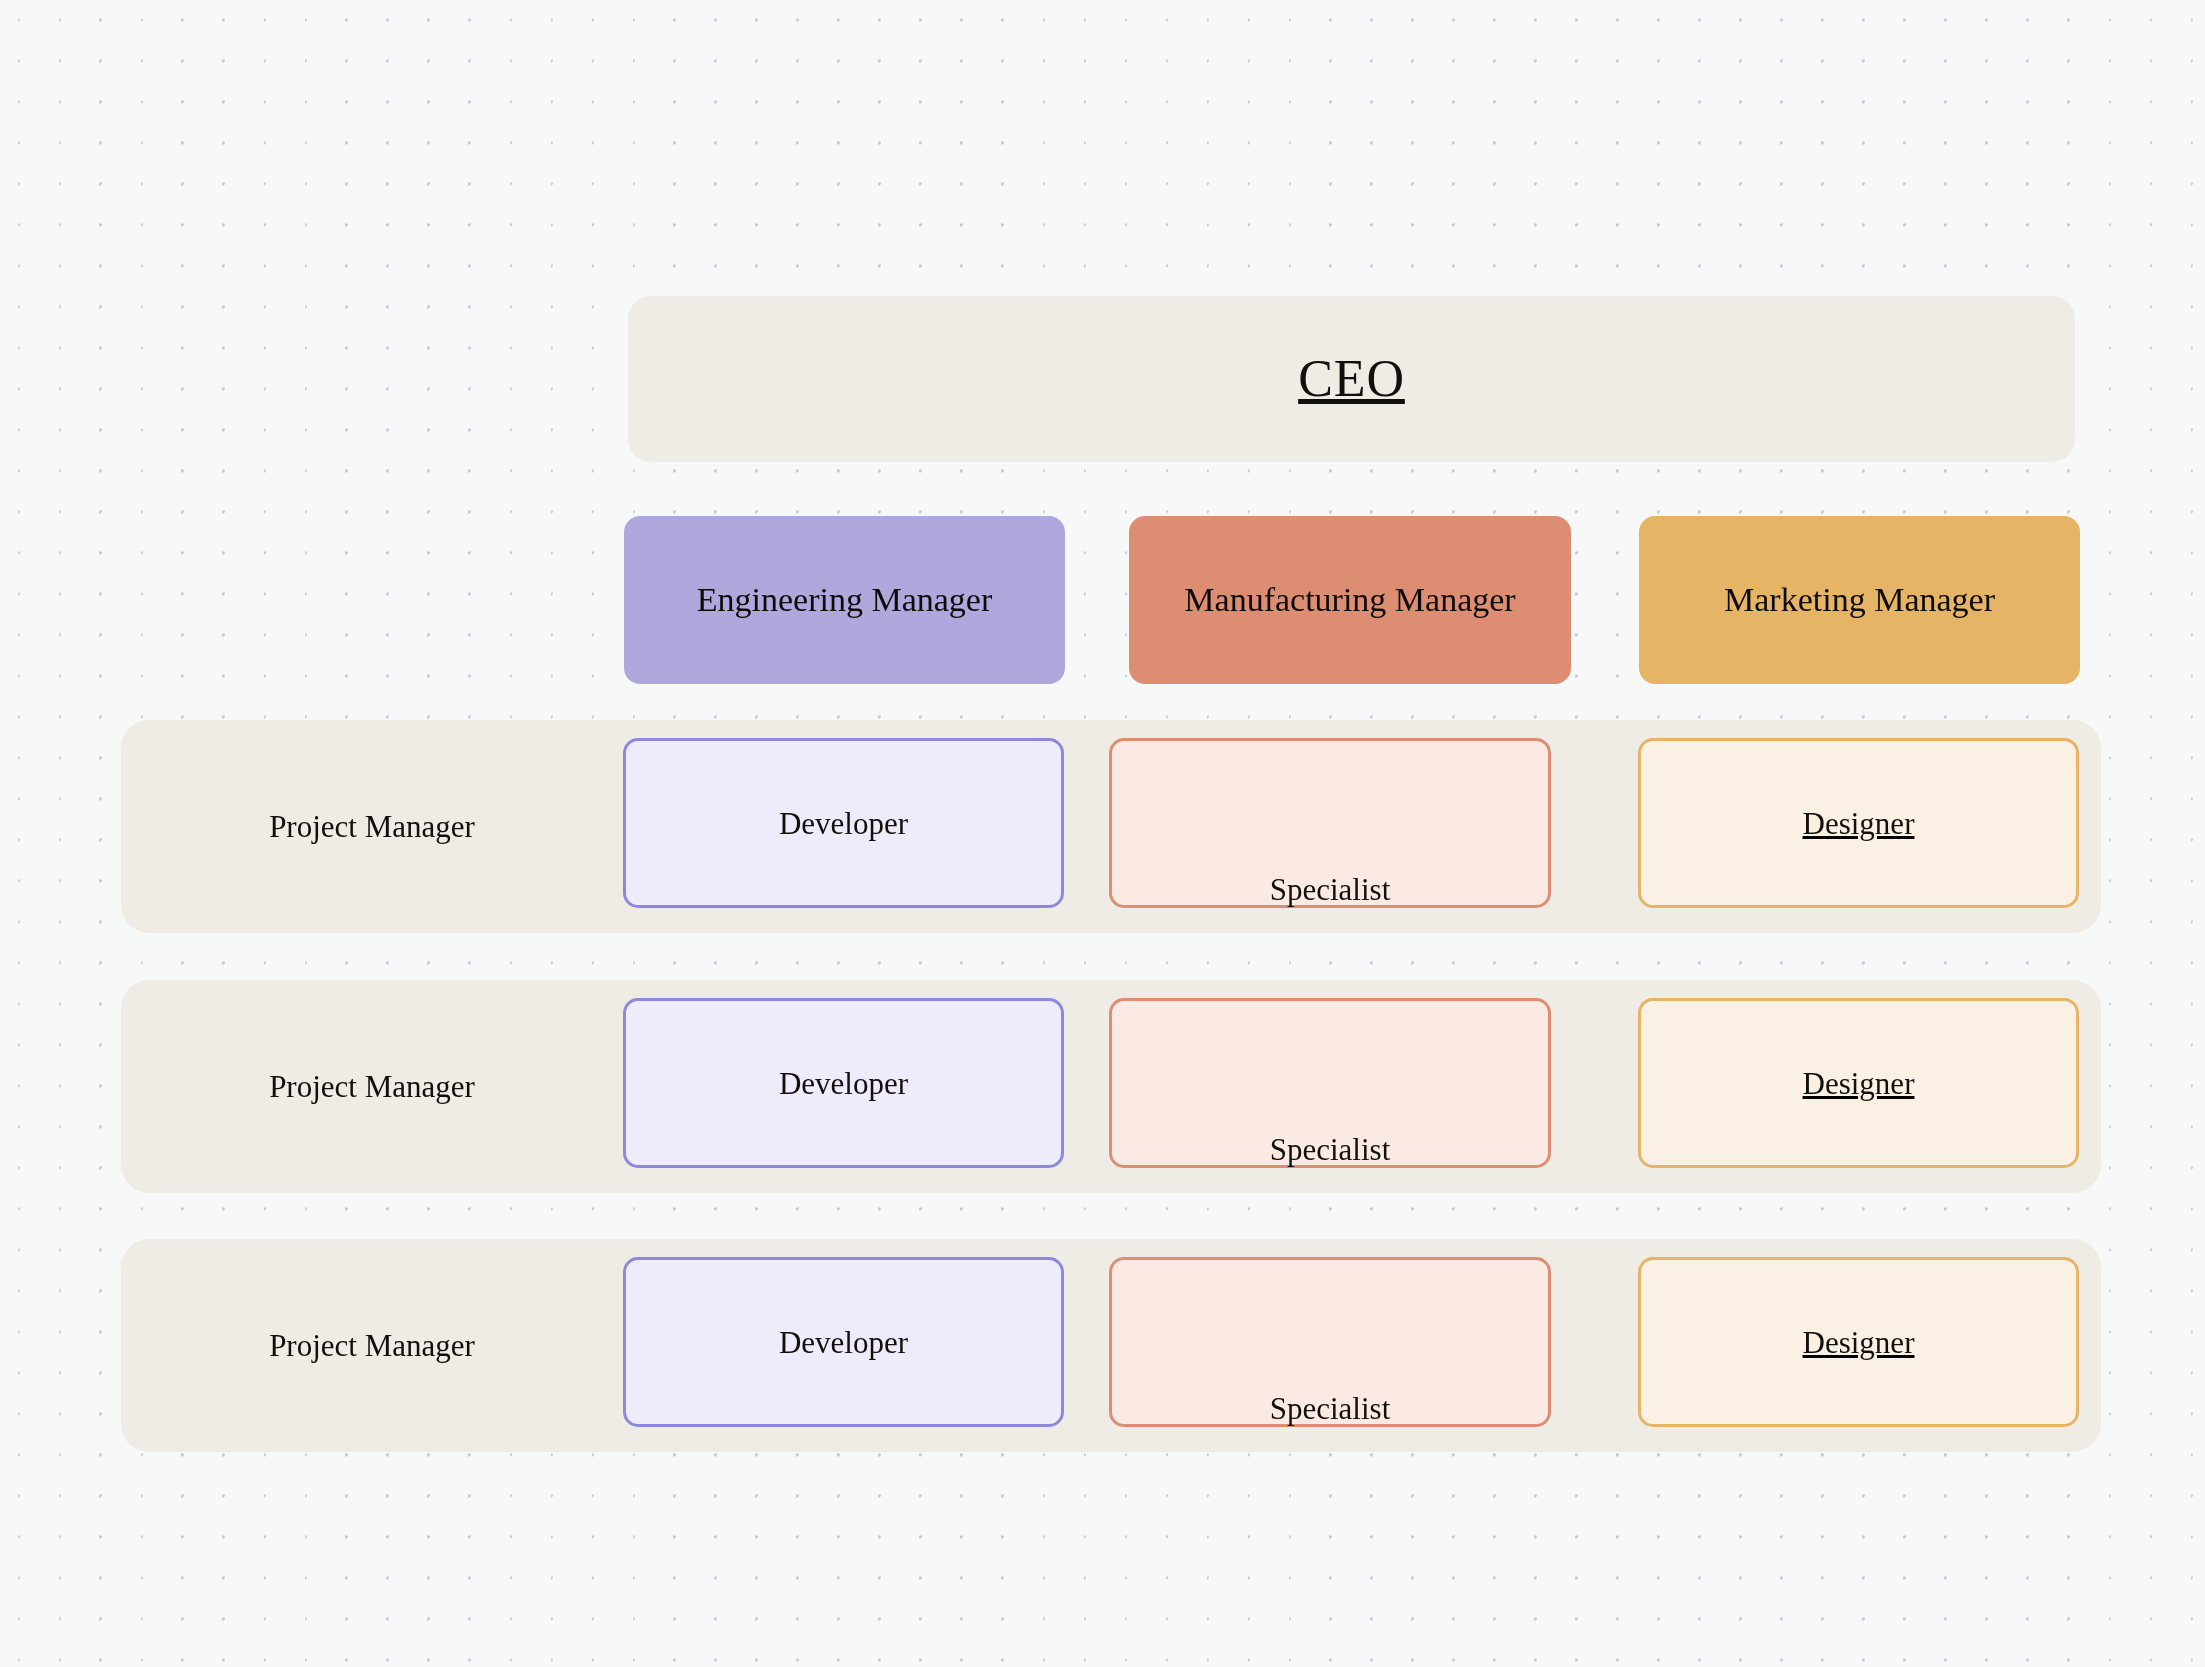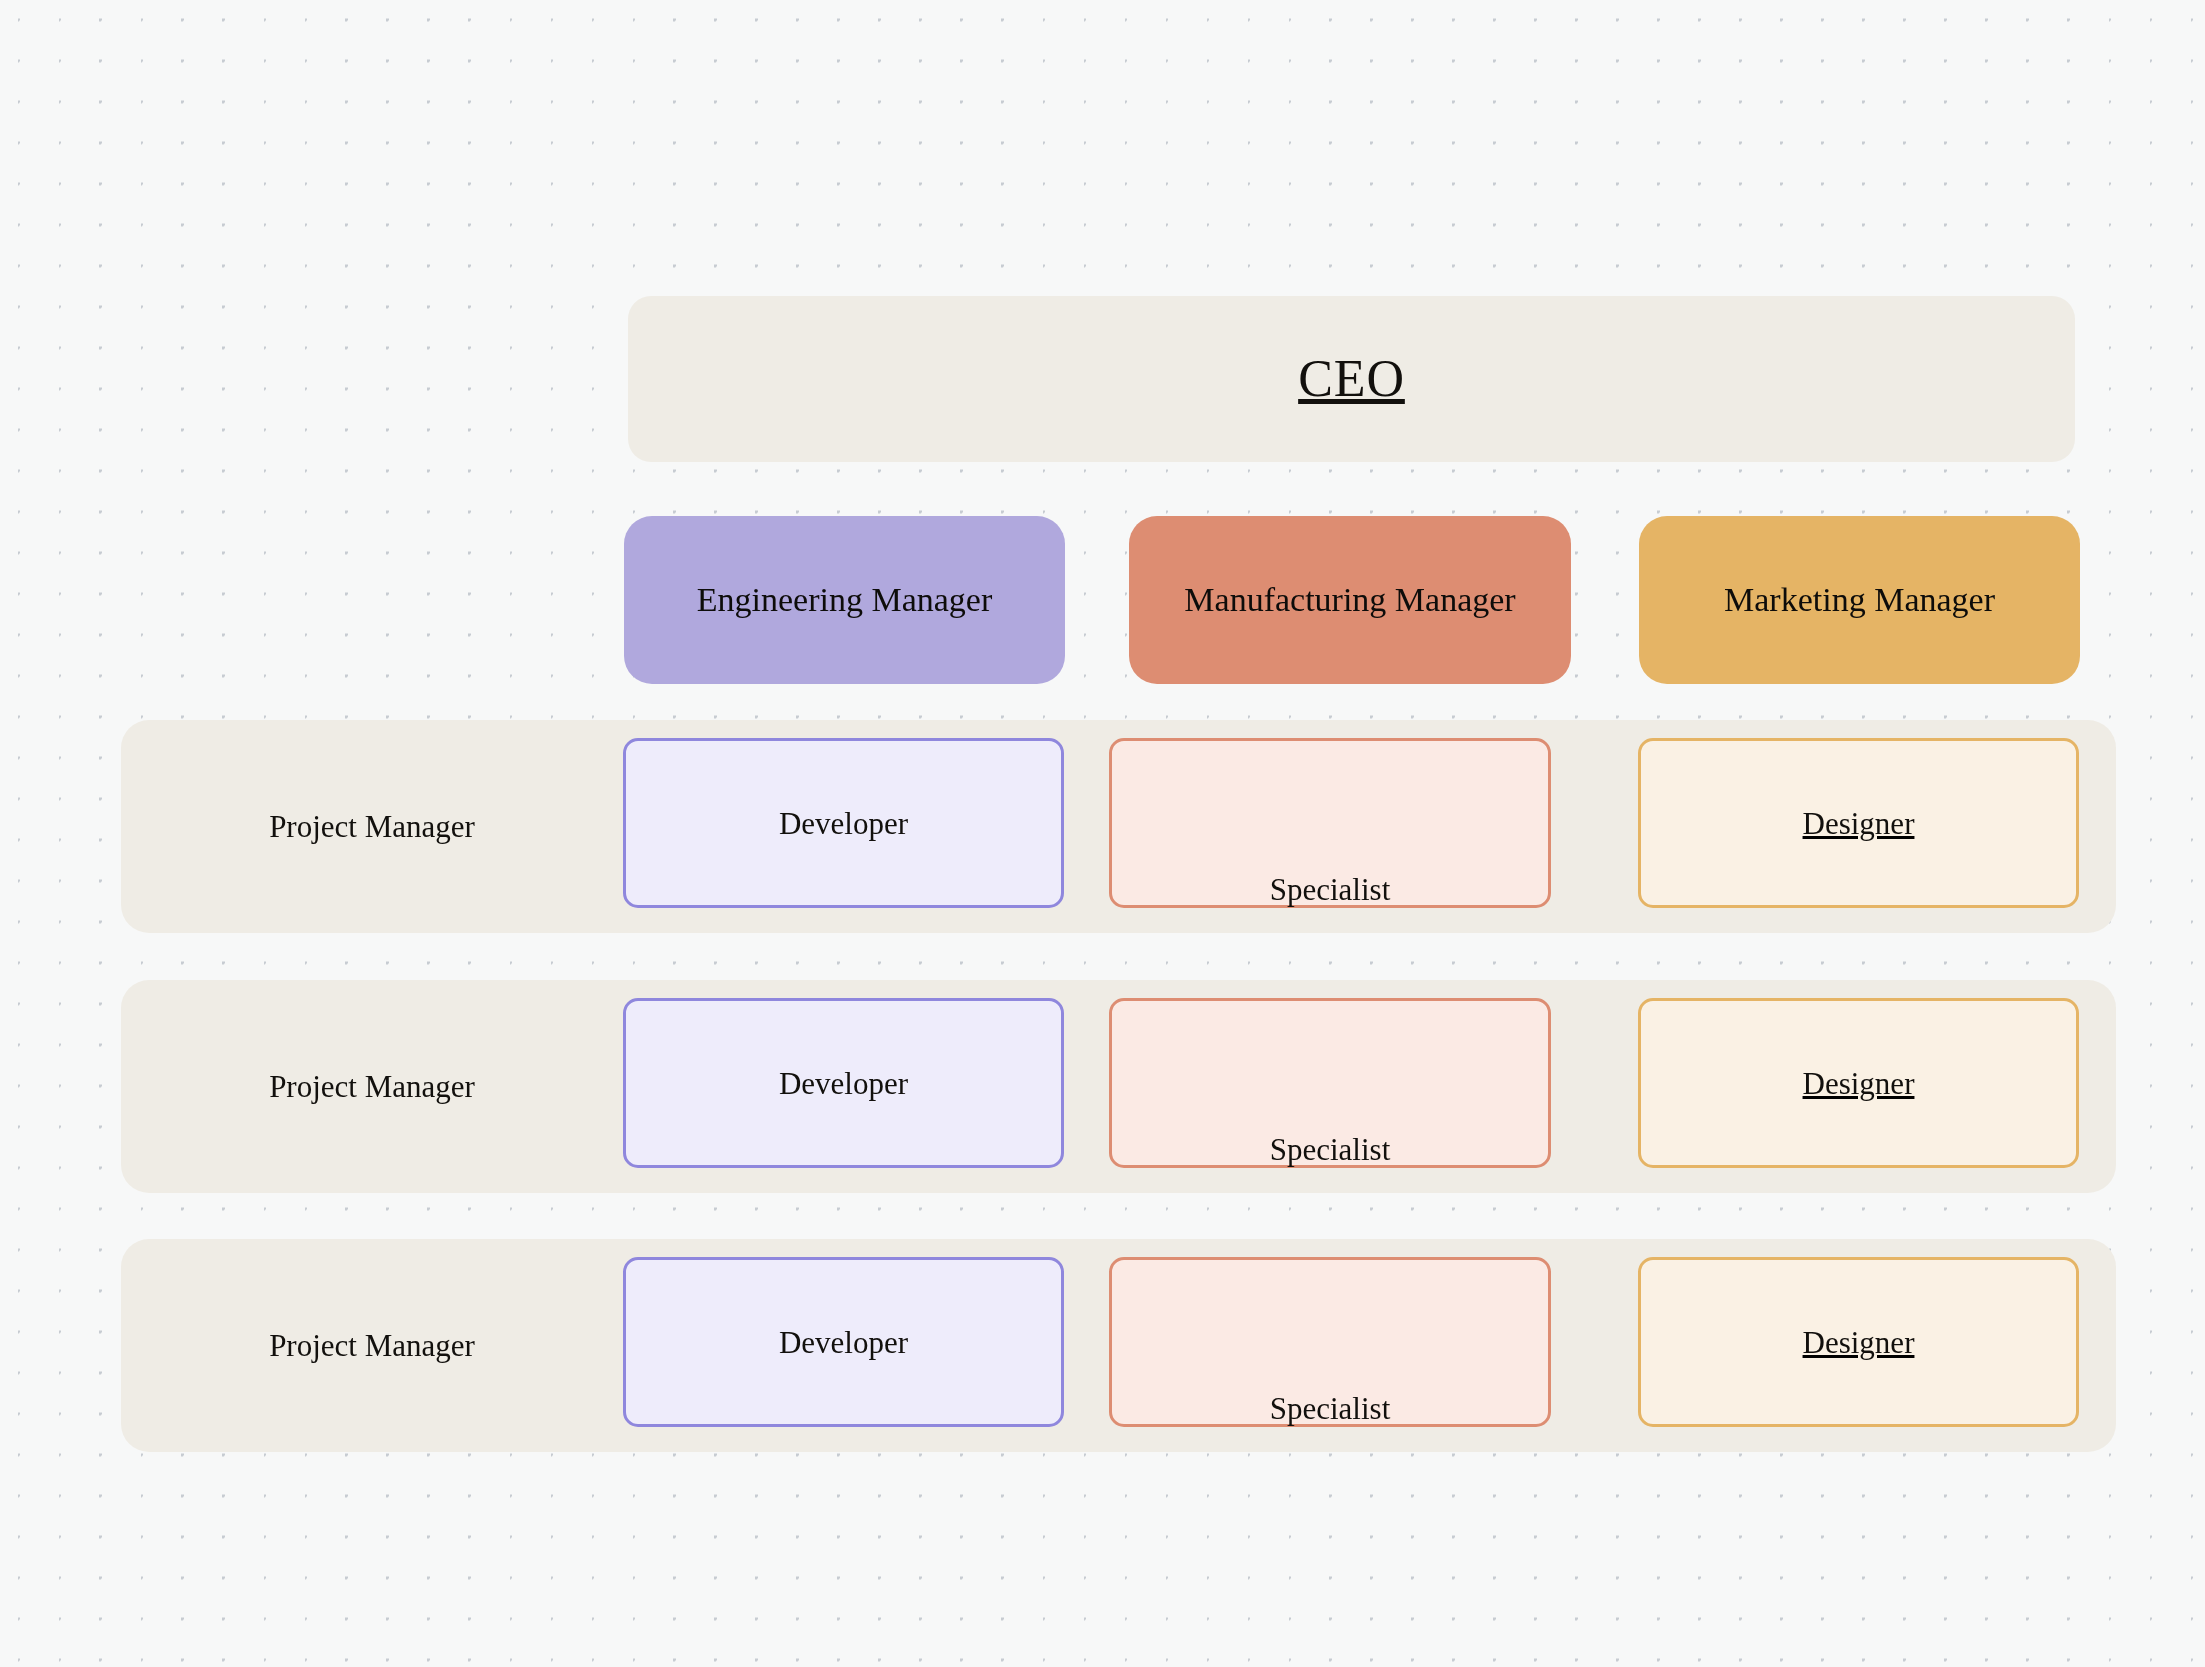--- a/index.html
+++ b/index.html
@@ -51,21 +51,21 @@
     position: absolute;
     left: 0;
     top: 516px;
     width: 2223px;
     height: 168px;
   }
   .mgr-box {
     position: absolute;
     top: 0;
     height: 168px;
-    border-radius: 28px;
+    border-radius: 16px;
     display: flex;
     align-items: center;
     justify-content: center;
   }
   .mgr-box.m0 { left: 624px; width: 441px; background: #b0a8dd; }
   .mgr-box.m1 { left: 1129px; width: 442px; background: #dd8d72; }
   .mgr-box.m2 { left: 1639px; width: 441px; background: #e5b465; }
   .mgr-label {
     font-size: 34px;
     color: #0d0c0a;
@@ -74,21 +74,20 @@
   }
 
   
   .team-band {
     position: absolute;
     left: 121px;
     width: 1980px;
     height: 213px;
     background: #efece5;
     border-radius: 28px;
-    padding-left: 15px;
   }
   .team-band.r0 { top: 720px; }
   .team-band.r1 { top: 980px; }
   .team-band.r2 { top: 1239px; }
 
   .pm-label {
     position: absolute;
     left: 0;
     top: 0;
     width: 502px;      

